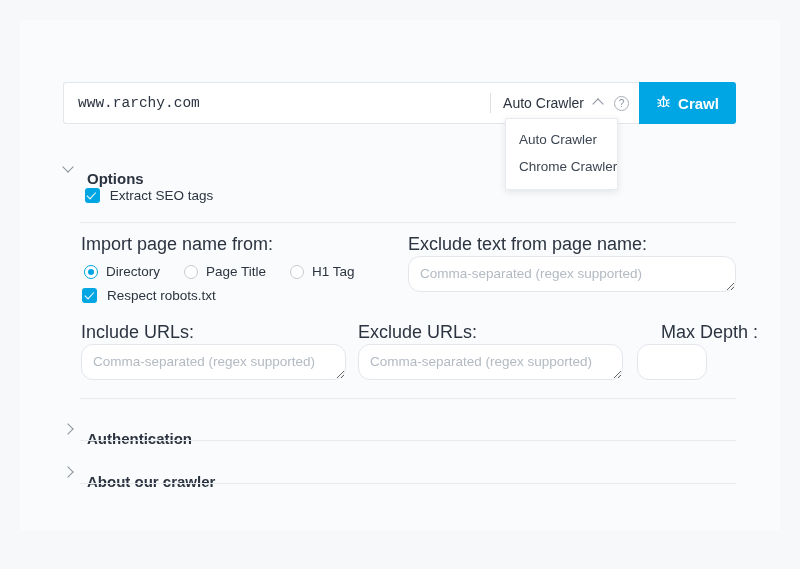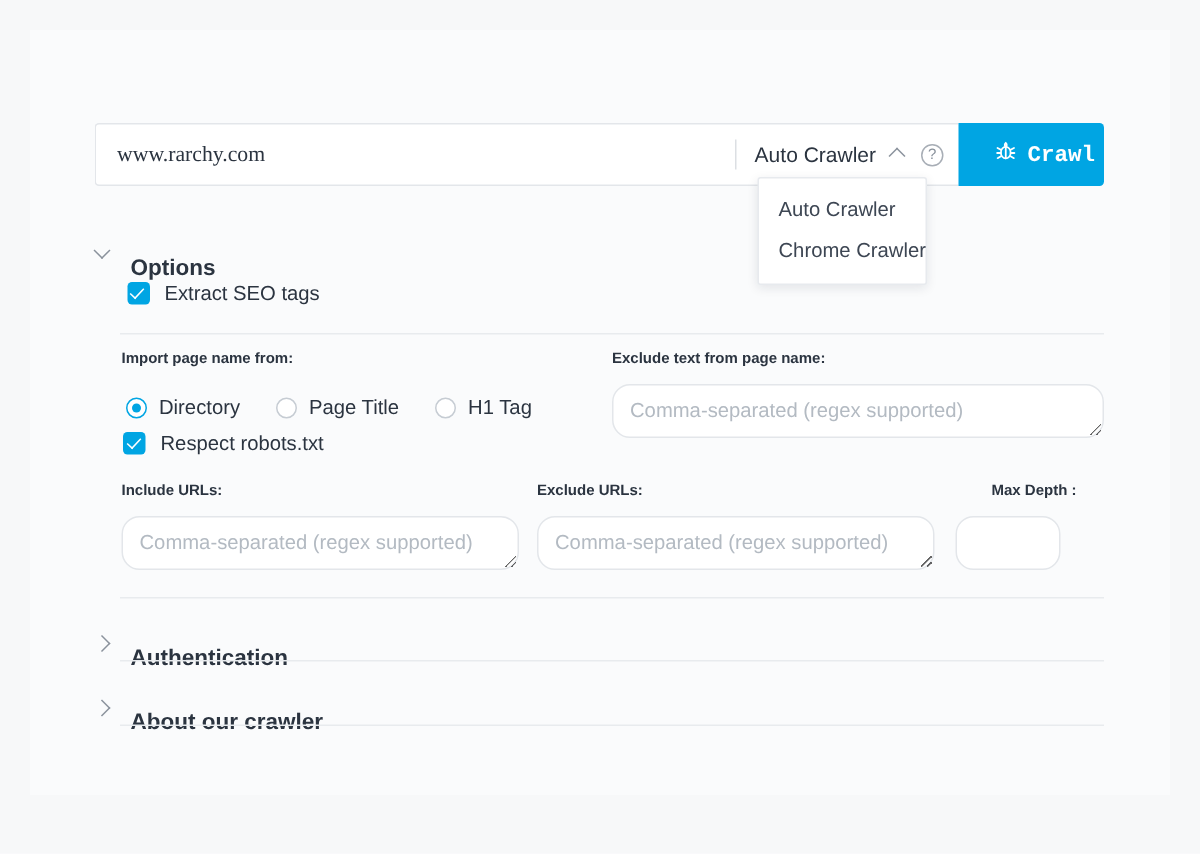--- a/index.html
+++ b/index.html
@@ -31,21 +31,21 @@
     border-right: none;
     border-radius: 3px 0 0 3px;
     display: flex;
     align-items: center;
     padding: 0 10px 0 14px;
     min-width: 0;
   }
   .url-input {
     border: none;
     outline: none;
-    font-family: Liberation Serif, serif;
+    font-family: Liberation Mono, monospace;
     font-size: 14.5px;
     color: #2b3440;
     background: transparent;
     flex: 1 1 auto;
     min-width: 0;
     height: 100%;
     padding: 0;
   }
   .vsep {
     width: 1px;
@@ -103,24 +103,24 @@
 
   .crawl-btn {
     flex: 0 0 auto;
     width: 97px;
     background: #00a5e3;
     border: none;
     border-radius: 0 3px 3px 0;
     color: #ffffff;
     font-size: 15px;
     font-weight: bold;
-    font-family: Liberation Mono, monospace;
-    display: flex;
-    align-items: center;
-    justify-content: flex-end;
+    font-family: Liberation Sans, sans-serif;
+    display: flex;
+    align-items: center;
+    justify-content: center;
     gap: 7px;
     cursor: pointer;
   }
 
   
   .dropdown {
     position: absolute;
     left: 505px;
     top: 118px;
     width: 113px;
@@ -204,22 +204,22 @@
     width: 4px; height: 7.5px;
     border: solid #ffffff;
     border-width: 0 1.9px 1.9px 0;
     transform: rotate(43deg);
   }
   .check-item .lbl { font-size: 13.5px; color: #2b3440; }
 
   
   .fld-label {
     position: absolute;
-    font-size: 10px;
-    font-weight: bold;
+    font-size: 18px;
+    font-weight: normal;
     color: #2b3440;
   }
   #lbl-import { left: 81px; top: 234px; }
   #lbl-exclude-text { left: 408px; top: 234px; }
   #lbl-include-urls { left: 81px; top: 322px; }
   #lbl-exclude-urls { left: 358px; top: 322px; }
   #lbl-max-depth { left: 637px; top: 322px; padding-left: 24px; }
 
   .radio-row {
     position: absolute;

